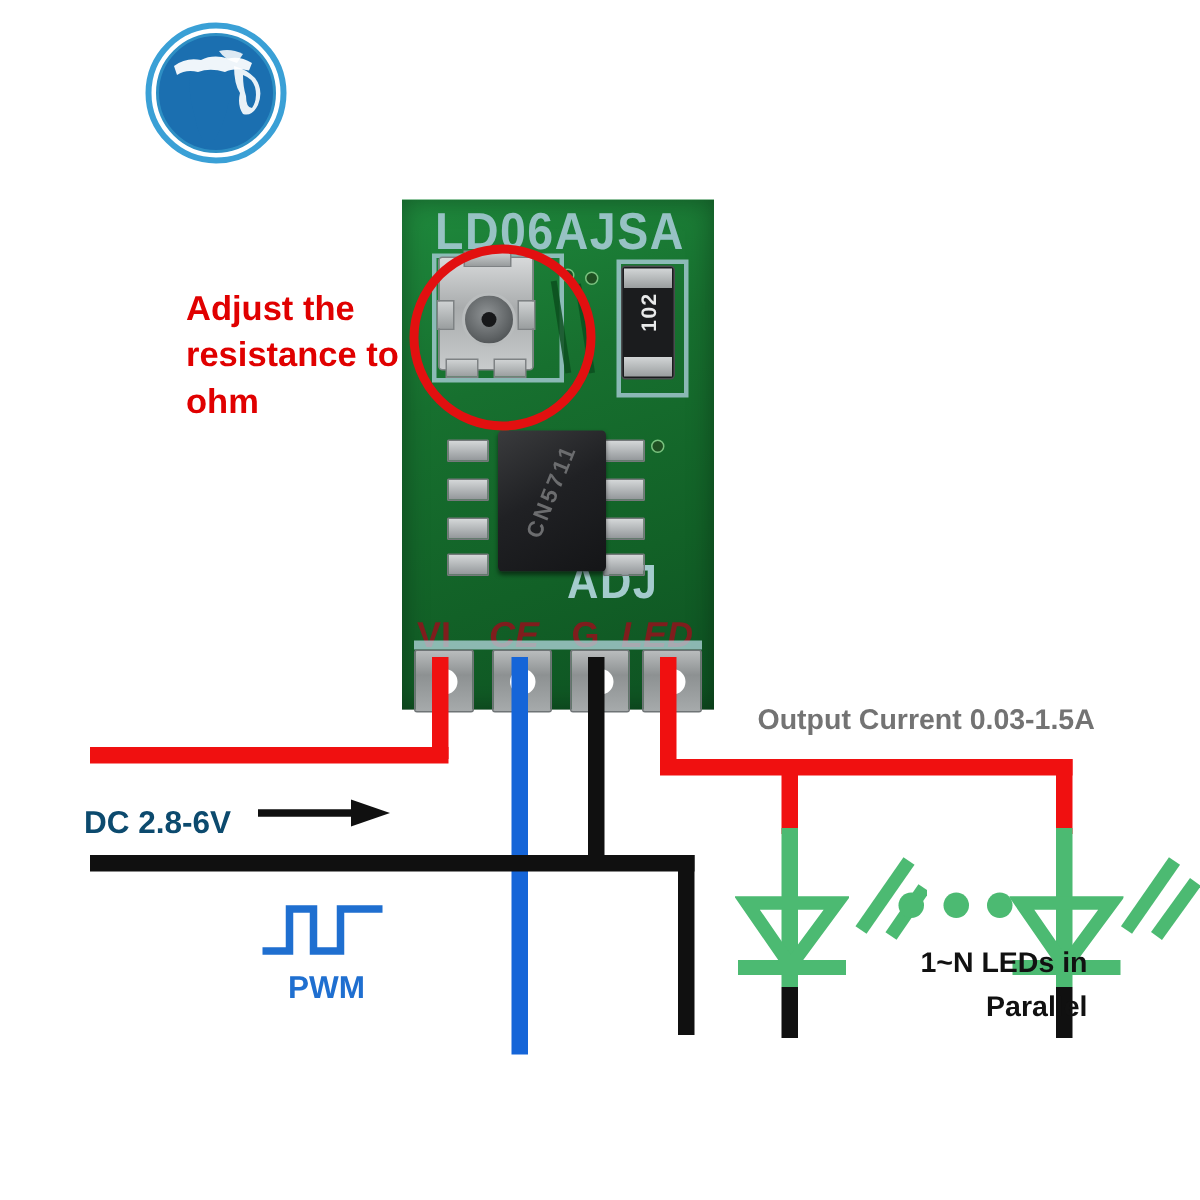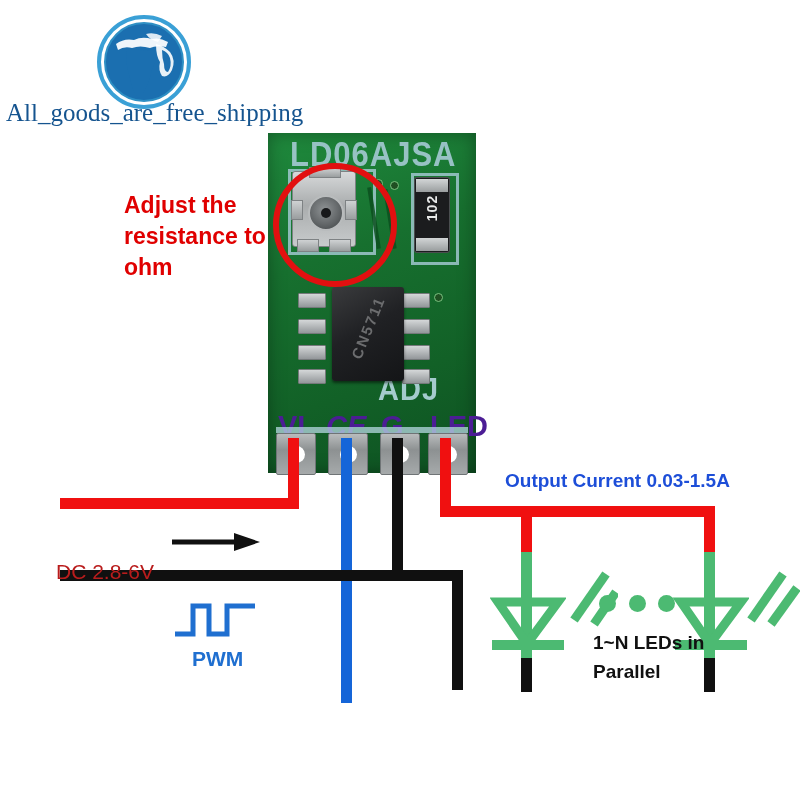--- a/index.html
+++ b/index.html
@@ -45,45 +45,45 @@
     width: 175px;
     font-size: 23px;
     font-weight: bold;
     color: #e00000;
     line-height: 31px;
   }
   #output-current-label {
     left: 505px; top: 470px;
     font-size: 19px;
     font-weight: bold;
-    color: #1d4ed8;
+    color: #737373;
     white-space: nowrap;
   }
   #dc-input-label {
-    left: 56px; top: 560px;
+    left: 56px; top: 537px;
     font-size: 21px;
-    font-weight: normal;
-    color: #b91c1c;
+    font-weight: bold;
+    color: #0c4a6e;
     white-space: nowrap;
   }
   #pwm-label {
     left: 192px; top: 647px;
     font-size: 21px;
     font-weight: bold;
     color: #1f6fd0;
     white-space: nowrap;
   }
   #leds-note {
-    left: 593px; top: 628px;
+    left: 575px; top: 628px;
     width: 150px;
     font-size: 19px;
     font-weight: bold;
     color: #111111;
     line-height: 29px;
-    text-align: left;
+    text-align: right;
   }
   #mcu-note {
     left: 88px; top: 722px;
     width: 660px;
     font-size: 19px;
     font-weight: bold;
     color: #1a6fd4;
     line-height: 28px;
   }
 
@@ -114,22 +114,22 @@
     color: #a9ccd8;
   }
   #silk-adj {
     left: 110px; top: 240px;
     font-size: 29px;
     transform: scaleY(1.1);
   }
   .pin-silk {
     position: absolute;
     top: 277px;
-    font-size: 29px;
-    color: #4c1d95;
+    font-size: 24px;
+    color: #7f1d1d;
     font-weight: bold;
   }
   .pad {
     position: absolute;
     width: 38px; height: 40px;
     top: 300px;
     background: linear-gradient(180deg,#b9bcbd,#8d9192 40%,#a6aaab 100%);
     border: 1px solid #6f7476;
     border-radius: 2px;
   }
@@ -299,21 +299,20 @@
       <circle cx="48" cy="48" r="39" fill="#1b6fb0"></circle>
       <path d="M20 30 Q28 24 38 26 Q46 22 56 25 Q64 23 72 28 L70 33 Q60 31 54 34 Q44 31 36 34 Q28 32 22 36 Z" fill="#ffffff" opacity="0.93"></path>
       <path d="M24 42 Q30 38 38 40 L44 38 Q50 42 48 50 Q52 58 50 68 Q46 78 42 82 Q34 74 32 62 Q26 54 24 42 Z" fill="#ffffff" opacity="0.0"></path>
       <path d="M30 36 Q40 34 48 37 Q56 35 62 38 L64 44 Q58 48 56 56 Q54 66 50 74 Q46 82 42 84 Q36 76 34 64 Q30 52 30 36 Z" fill="#1b6fb0"></path>
       <path d="M60 30 Q68 32 74 38 Q80 46 76 56 Q72 64 66 62 Q62 56 64 48 Q60 42 60 30 Z" fill="#ffffff" opacity="0.9"></path>
       <path d="M66 36 Q72 38 74 44 Q76 52 72 58 Q68 58 68 50 Q66 44 66 36 Z" fill="#1b6fb0"></path>
       <path d="M50 20 Q58 18 66 22 L62 28 Q54 26 50 20 Z" fill="#ffffff" opacity="0.85"></path>
       <circle cx="48" cy="48" r="39" fill="none" stroke="#2e8fc4" stroke-width="2"></circle>
     </svg>
   </div>
-  <div class="abs" id="brand-text">All_goods_are_free_shipping</div>
 
   <div class="abs" id="adjust-note">Adjust the resistance to 0 ohm</div>
 
   <div class="abs" id="pcb">
     <div class="pcb-body"></div>
 
     <div class="silk" id="silk-top">LD06AJSA</div>
 
     <div id="trimmer-pocket"></div>
     <div id="trimmer">
@@ -346,21 +345,21 @@
     <div class="ic-lead" style="left:134px; top:212px;"></div>
     <div class="ic-lead" style="left:134px; top:236px;"></div>
     <div class="via" style="left:166px; top:160px;"></div>
     <div id="ic">
       <div id="ic-mark">CN5711</div>
     </div>
 
     <div class="pin-silk" style="left:10px;">VI</div>
     <div class="pin-silk" style="left:58px;font-style:italic;">CE</div>
     <div class="pin-silk" style="left:113px;">G</div>
-    <div class="pin-silk" style="left:162px;">LED</div>
+    <div class="pin-silk" style="left:146px;font-style:italic;">LED</div>
 
     <div class="pad-strip"></div>
     <div class="pad" style="left:8px;"></div>
     <div class="pad" style="left:60px;"></div>
     <div class="pad" style="left:112px;"></div>
     <div class="pad" style="left:160px;"></div>
 
     <div id="red-circle"></div>
   </div>
 

